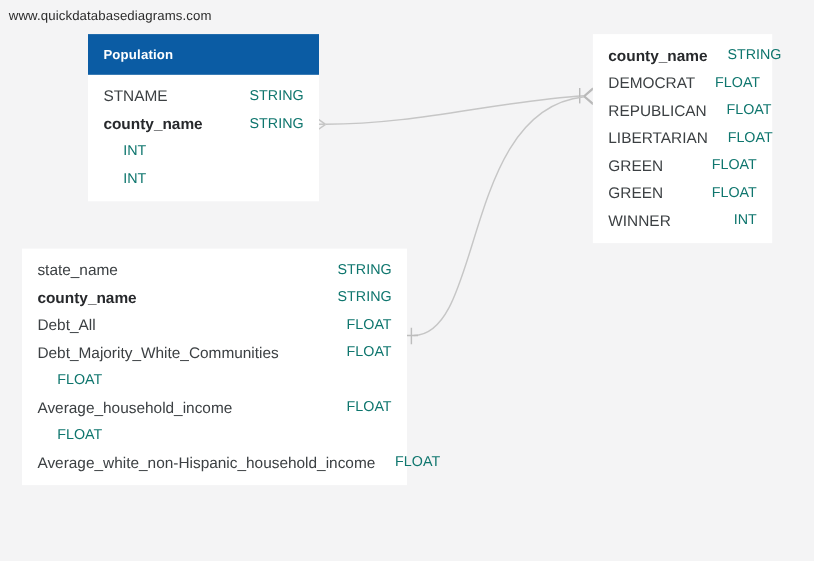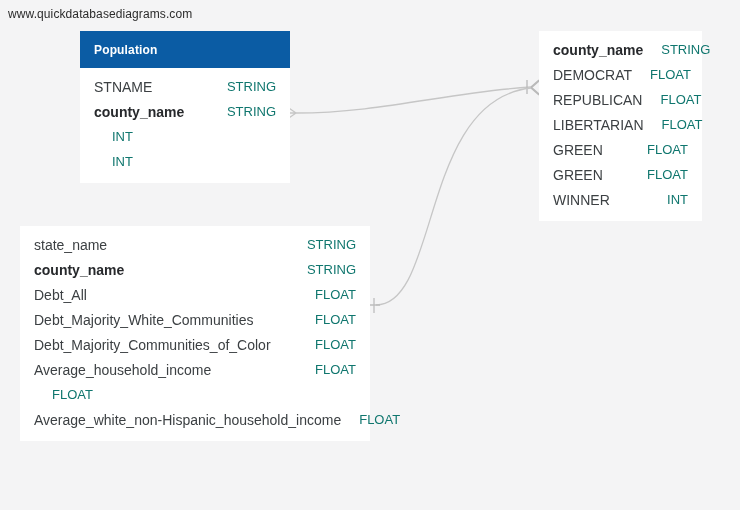--- a/index.html
+++ b/index.html
@@ -183,21 +183,20 @@
       </div>
       <div class="field-row">
         <span class="field-name">Debt_All</span>
         <span class="field-type">FLOAT</span>
       </div>
       <div class="field-row">
         <span class="field-name">Debt_Majority_White_Communities</span>
         <span class="field-type">FLOAT</span>
       </div>
       <div class="field-row">
-        <span class="field-name">Debt_Majority_Communities_of_Color</span>
         <span class="field-type">FLOAT</span>
       </div>
       <div class="field-row">
         <span class="field-name">Average_household_income</span>
         <span class="field-type">FLOAT</span>
       </div>
       <div class="field-row">
         <span class="field-type">FLOAT</span>
       </div>
       <div class="field-row">

